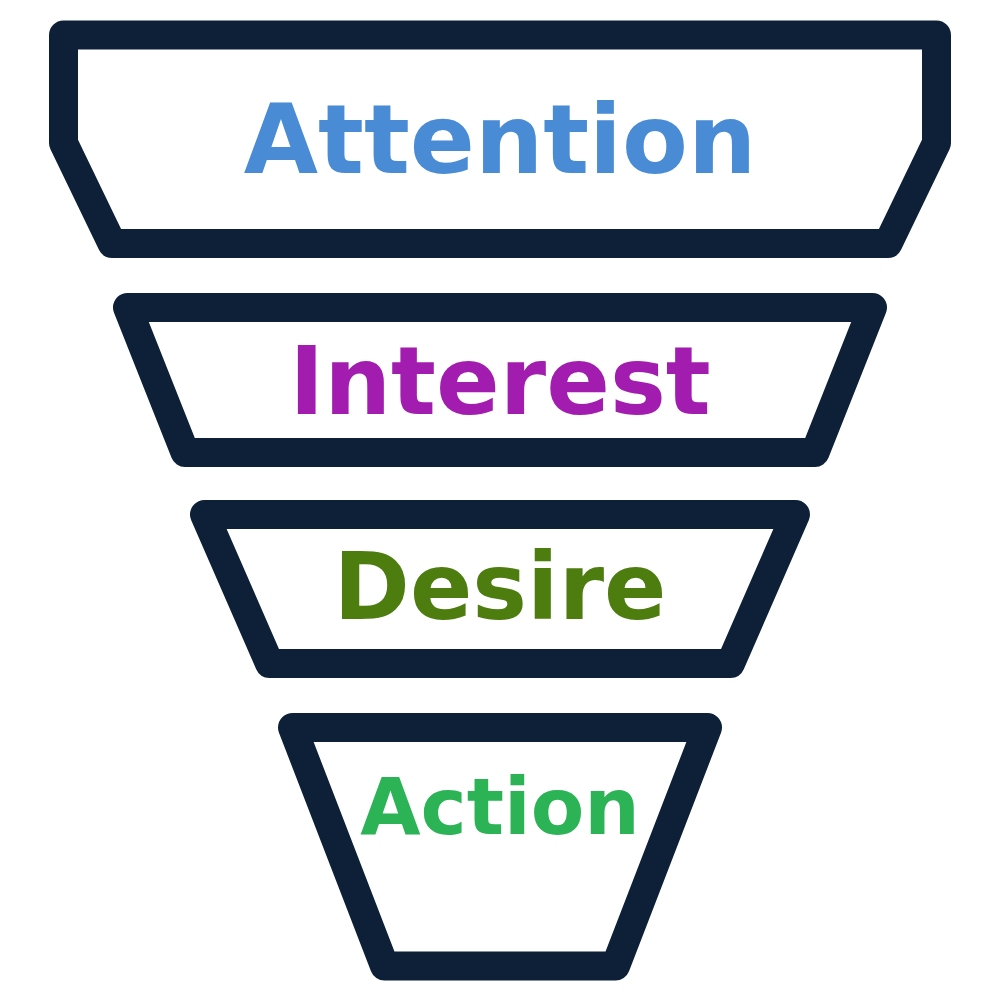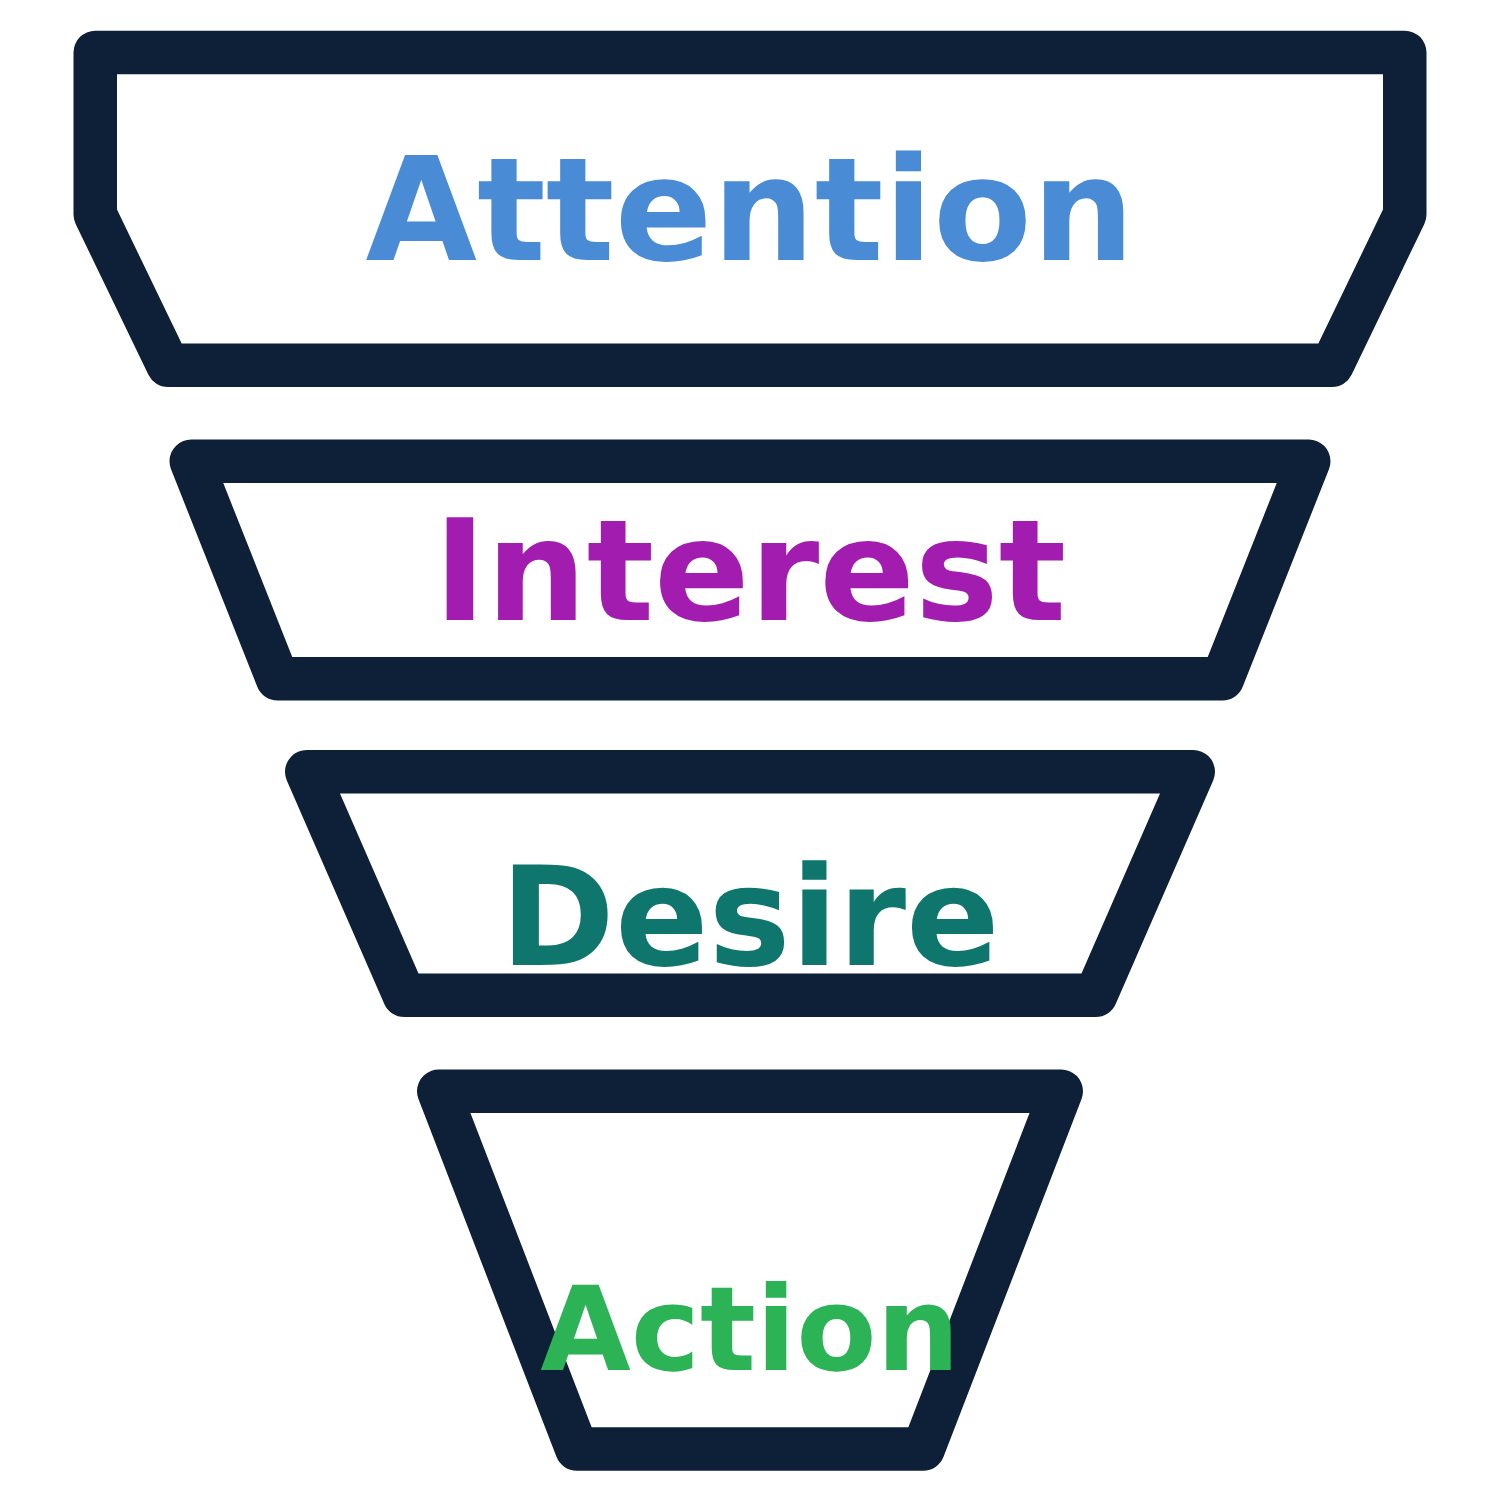--- a/index.html
+++ b/index.html
@@ -29,35 +29,35 @@
     align-items: center;
     justify-content: center;
     font-weight: bold;
     letter-spacing: 0px;
     user-select: none;
     line-height: 1;
   }
   .label-attention { top: 50px;  height: 180px; font-size: 96px; }
   .label-interest  { top: 322px; height: 120px; font-size: 94px; }
   .label-desire    { top: 528px; height: 120px; font-size: 92px; }
-  .label-action    { top: 782px; height: 209px; font-size: 78px; }
+  .label-action    { top: 702px; height: 209px; font-size: 78px; }
 </style>
 </head>
 <body style="background: rgb(255, 255, 255);">
 
 <div class="stage-area">
 
   <svg class="funnel-svg" width="1000" height="1000" viewBox="0 0 1000 1000">
     <path class="band-shape" d="M 63.5 35 H 936.5 V 143 L 888 243.5 H 112 L 63.5 143 Z" stroke-width="29" stroke-linejoin="round" stroke-linecap="round" stroke="#0d2038" fill="#ffffff"></path>
     <path class="band-shape" d="M 127.5 307.5 H 872.5 L 815 452.5 H 185 Z" stroke-width="29" stroke-linejoin="round" stroke-linecap="round" stroke="#0d2038" fill="#ffffff"></path>
     <path class="band-shape" d="M 204.5 514.5 H 795.5 L 730.5 663.5 H 269.5 Z" stroke-width="29" stroke-linejoin="round" stroke-linecap="round" stroke="#0d2038" fill="#ffffff"></path>
     <path class="band-shape" d="M 292.5 727.5 H 707.5 L 615.5 966 H 384.5 Z" stroke-width="29" stroke-linejoin="round" stroke-linecap="round" stroke="#0d2038" fill="#ffffff"></path>
   </svg>
 
   <div class="band-label label-attention" style="color: rgb(74, 139, 214);">Attention</div>
 
   <div class="band-label label-interest" style="color: #a21caf;">Interest</div>
 
-  <div class="band-label label-desire" style="color: #0f766e; margin-top: 24px;">Desire</div>
+  <div class="band-label label-desire" style="color: #4d7c0f;">Desire</div>
 
   <div class="band-label label-action" style="color: rgb(43, 179, 86);">Action</div>
 
 </div>
 
 </body></html>

